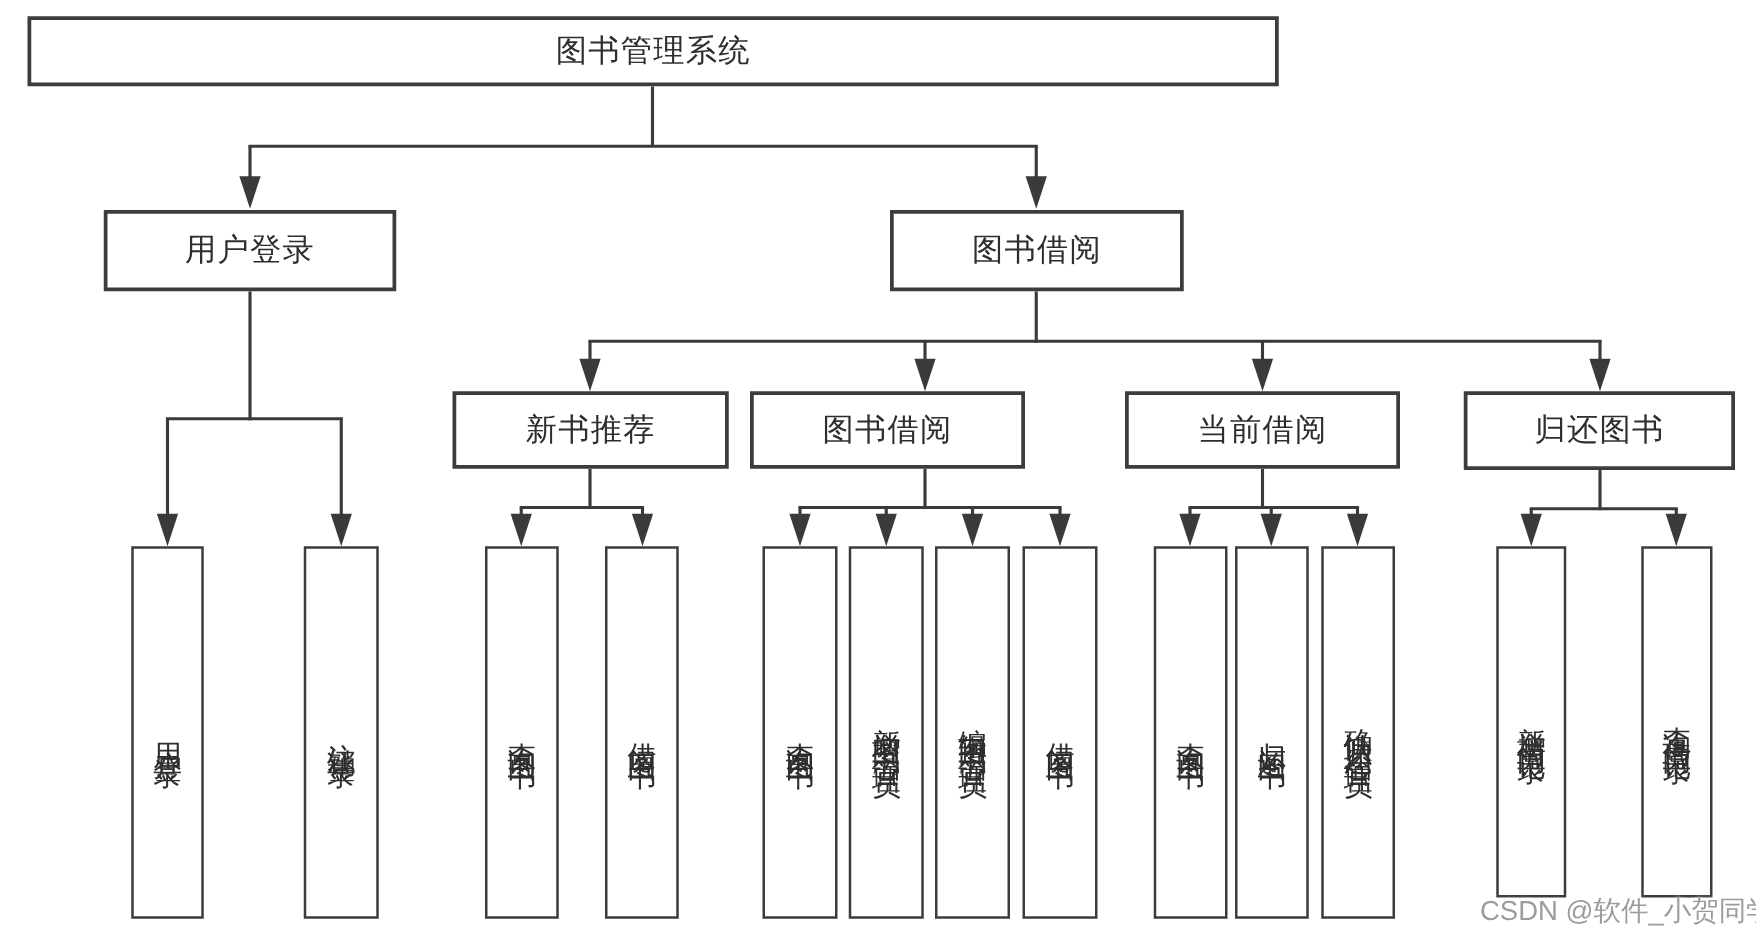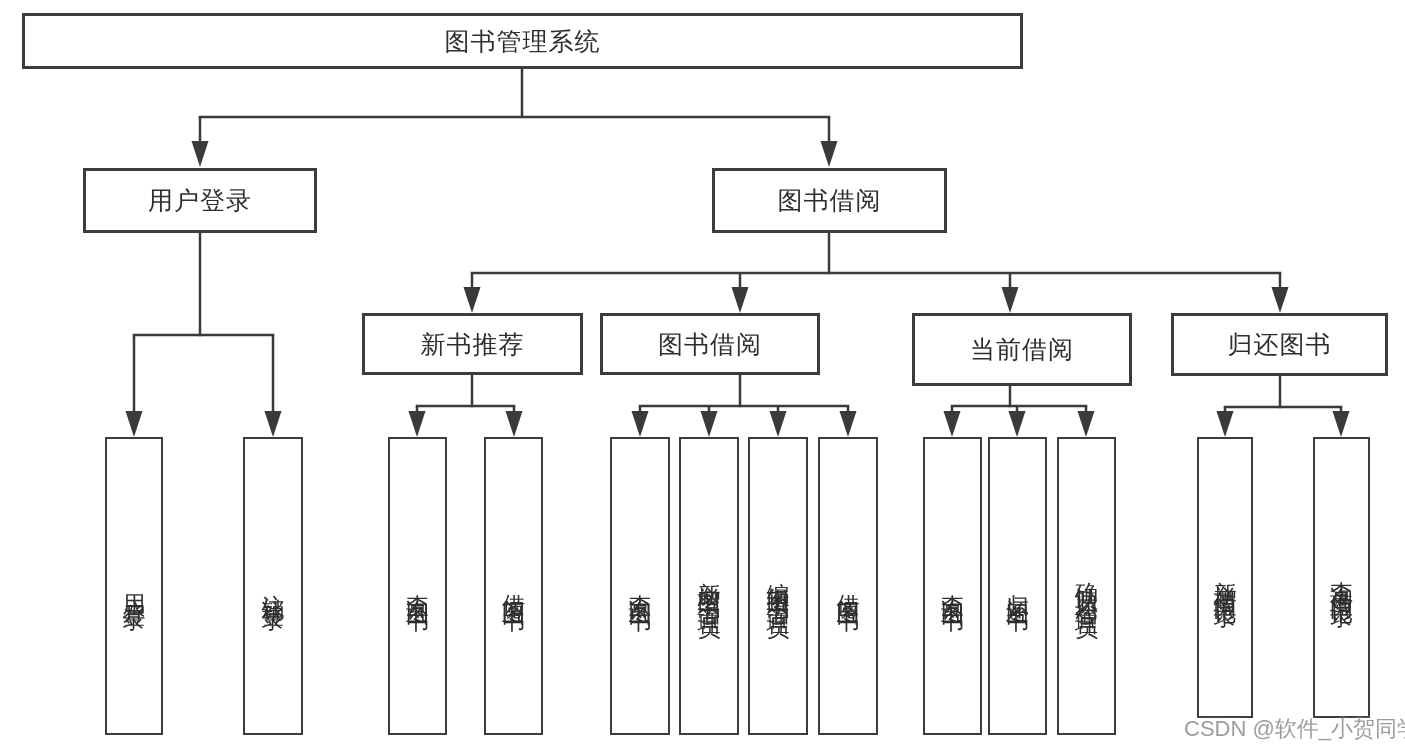--- a/index.html
+++ b/index.html
@@ -120,21 +120,21 @@
     </g>
   </svg>
 
   <div class="node" style="left:22px; top:13px; width:1001px; height:56px;">图书管理系统</div>
 
   <div class="node" style="left:83px; top:168px; width:234px; height:65px;">用户登录</div>
   <div class="node" style="left:712px; top:168px; width:235px; height:65px;">图书借阅</div>
 
   <div class="node" style="left:362px; top:313px; width:221px; height:62px;">新书推荐</div>
   <div class="node" style="left:600px; top:313px; width:220px; height:62px;">图书借阅</div>
-  <div class="node" style="left:900px; top:313px; width:220px; height:73px;margin-left:12px;">当前借阅</div>
+  <div class="node" style="left:900px; top:313px; width:220px; height:62px;">当前借阅</div>
   <div class="node" style="left:1171px; top:313px; width:217px; height:63px;">归还图书</div>
 
   <div class="node leaf" style="left:105px; top:437px; width:58px; height:298px;">用户登录</div>
   <div class="node leaf" style="left:243px; top:437px; width:60px; height:298px;">注销登录</div>
 
   <div class="node leaf" style="left:388px; top:437px; width:59px; height:298px;">查询图书</div>
   <div class="node leaf" style="left:484px; top:437px; width:59px; height:298px;">借阅图书</div>
 
   <div class="node leaf" style="left:610px; top:437px; width:60px; height:298px;">查询图书</div>
   <div class="node leaf" style="left:679px; top:437px; width:60px; height:298px;">新增图书（管理员）</div>

